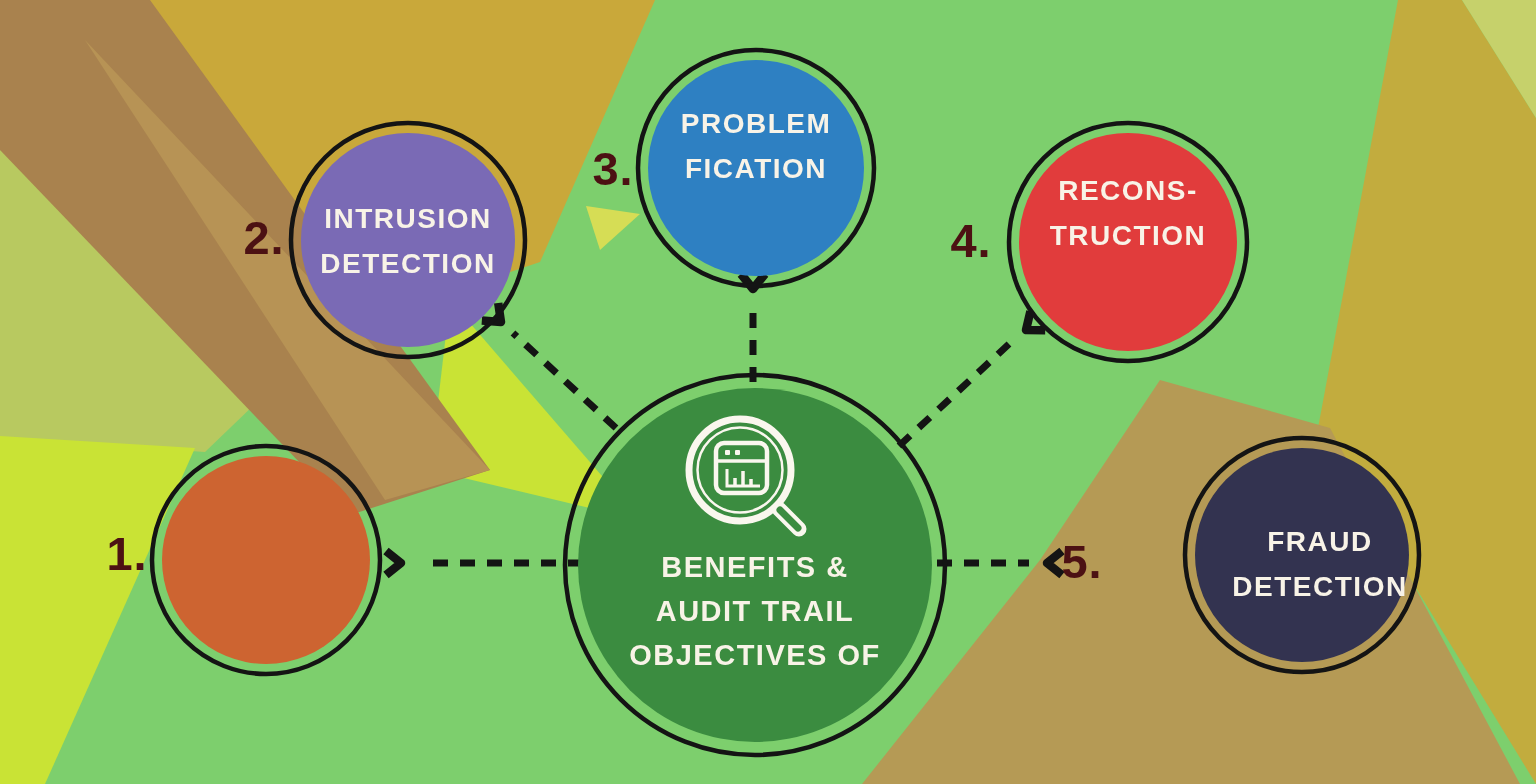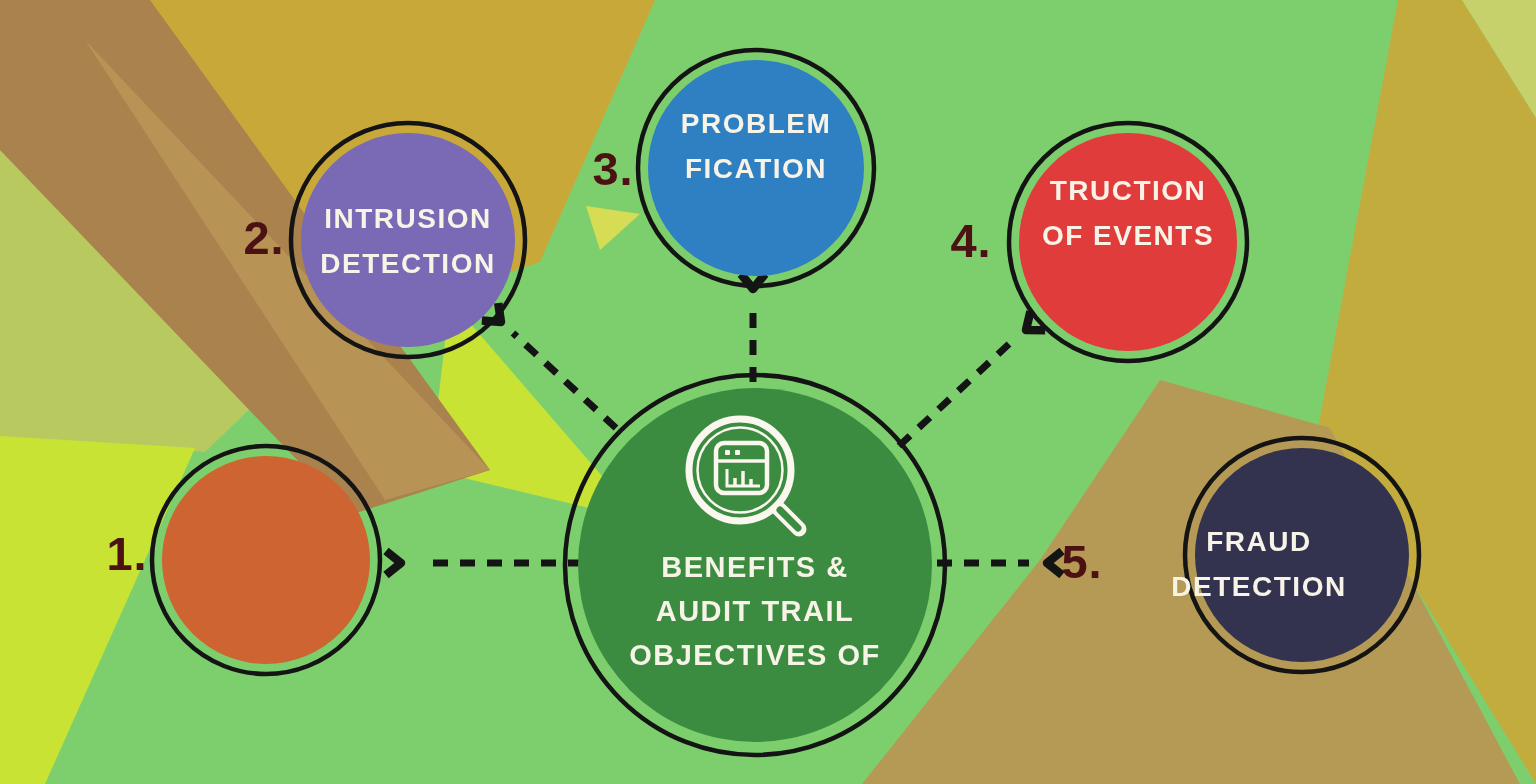--- a/index.html
+++ b/index.html
@@ -99,25 +99,25 @@
     <span class="line">INTRUSION</span>
     <span class="line">DETECTION</span>
   </div>
 
   <div class="label node-label" style="left:596px;top:101px">
     <span class="line">PROBLEM</span>
     <span class="line">FICATION</span>
   </div>
 
   <div class="label node-label" style="left:968px;top:168px">
+    <span class="line">RECONS-</span>
     <span class="line">TRUCTION</span>
-    <span class="line">OF EVENTS</span>
   </div>
 
-  <div class="label node-label" style="left:1099px;top:519px">
+  <div class="label node-label" style="left:1160px;top:519px">
     <span class="line">FRAUD</span>
     <span class="line">DETECTION</span>
   </div>
 
   <div class="label center-label" style="left:565px;top:545px">
     <span class="line">BENEFITS &amp;</span>
     <span class="line">AUDIT TRAIL</span>
     <span class="line">OBJECTIVES OF</span>
   </div>
 

